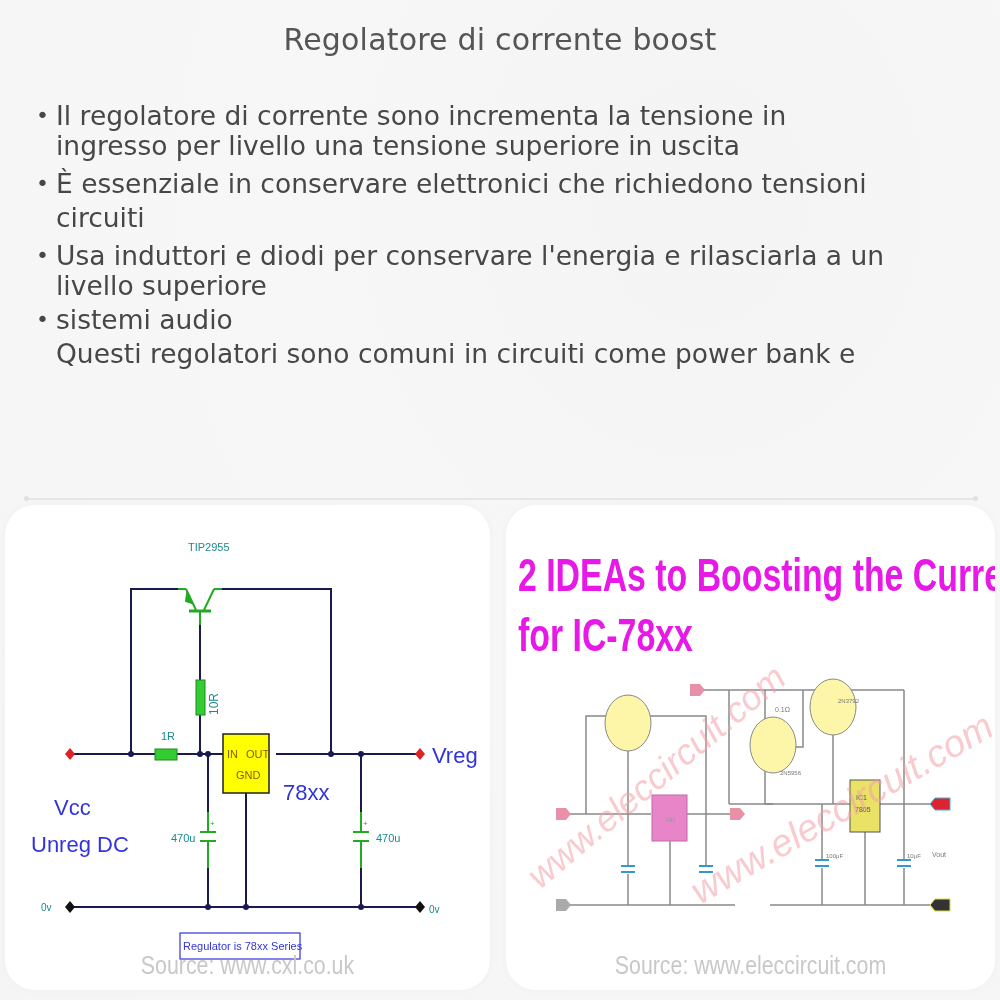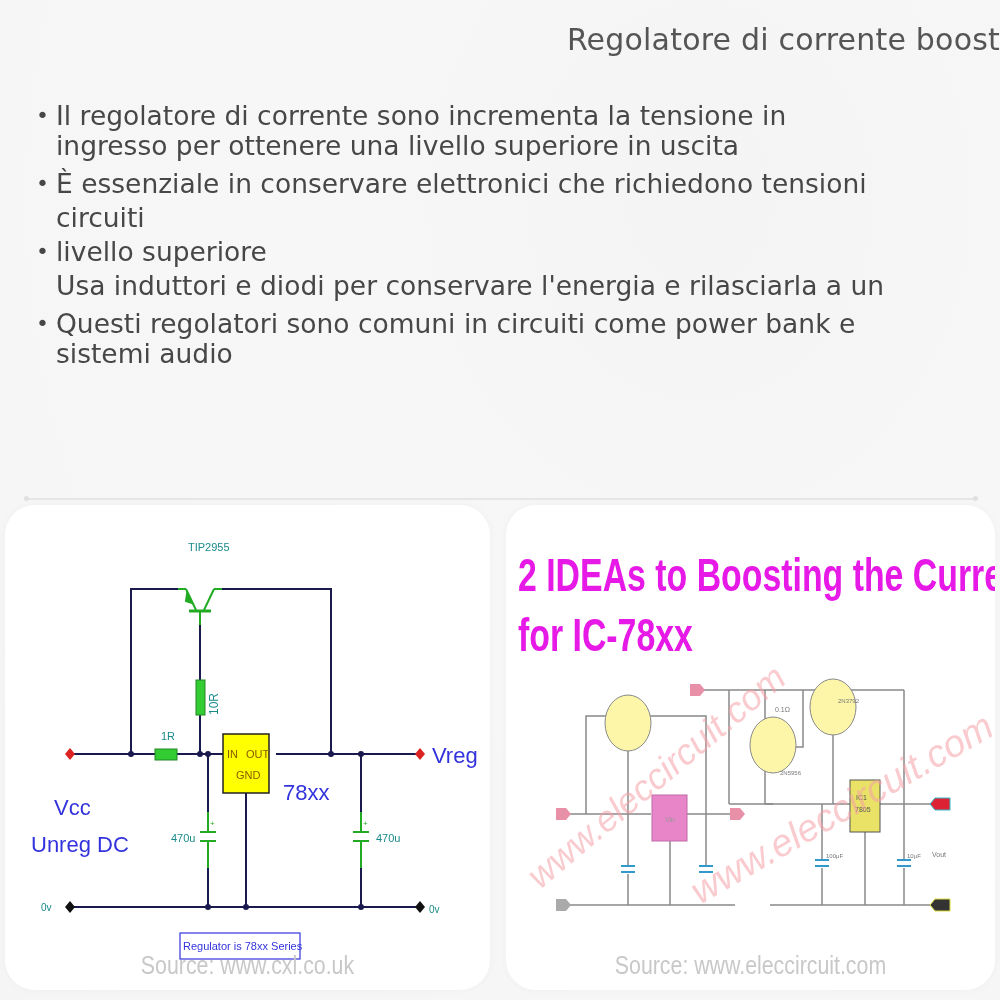--- a/index.html
+++ b/index.html
@@ -3,21 +3,21 @@
 <meta charset="utf-8">
 <style>
   html, body { margin:0; padding:0; }
   body {
     width:1000px; height:1000px; overflow:hidden; position:relative;
     background: radial-gradient(ellipse at 70% 20%, #f4f4f4 0%, #f7f7f7 40%, #f5f5f5 100%);
     font-family: "DejaVu Sans", sans-serif;
     color:#4a4a4a;
   }
   .title {
-    position:absolute; left:0; width:1000px; top:22px; text-align:right;
+    position:absolute; left:0; width:1000px; top:22px; text-align:center;
     font-size:30px; color:#555; letter-spacing:0.2px;
   }
   .bullets { position:absolute; left:36px; top:99px; width:950px; }
   .bullet { position:relative; padding-left:20px; font-size:26.5px; line-height:34px; color:#474747; margin-bottom:4px; }
   .bullet .dot { position:absolute; left:0; top:0; font-size:22px; }
   .divider {
     position:absolute; left:26px; top:498px; width:950px; height:2px; background:#e6e6e6;
   }
   .divider::before, .divider::after {
     content:""; position:absolute; top:-2px; width:5px; height:5px; border-radius:50%; background:#e0e0e0;
@@ -42,36 +42,36 @@
 </style>
 </head>
 <body>
 
 <div class="title">Regolatore di corrente boost</div>
 
 <div class="bullets">
   <div class="bullet">
     <span class="dot">•</span>
     <div>Il regolatore di corrente sono incrementa la tensione in</div>
-    <div style="margin-top:-4px">ingresso per ottenere una livello superiore in uscita</div>
+    <div style="margin-top:-4px">ingresso per livello una tensione superiore in uscita</div>
   </div>
   <div class="bullet">
     <span class="dot">•</span>
     <div>È essenziale in conservare elettronici che richiedono tensioni</div>
     <div>circuiti</div>
   </div>
   <div class="bullet">
     <span class="dot">•</span>
+    <div>Usa induttori e diodi per conservare l'energia e rilasciarla a un</div>
     <div style="margin-top:-4px">livello superiore</div>
-    <div>Usa induttori e diodi per conservare l'energia e rilasciarla a un</div>
-  </div>
-  <div class="bullet">
-    <span class="dot">•</span>
+  </div>
+  <div class="bullet">
+    <span class="dot">•</span>
+    <div style="margin-top:-4px">sistemi audio</div>
     <div>Questi regolatori sono comuni in circuiti come power bank e</div>
-    <div style="margin-top:-4px">sistemi audio</div>
   </div>
 </div>
 
 <div class="divider"></div>
 
 <div class="card left">
   <svg width="485" height="485" viewBox="5 505 485 485" style="position:absolute;left:0;top:0">
     <g stroke="#1a1a4e" stroke-width="2" fill="none">
 
       <polyline points="131,754 131,589 178,589"></polyline>

